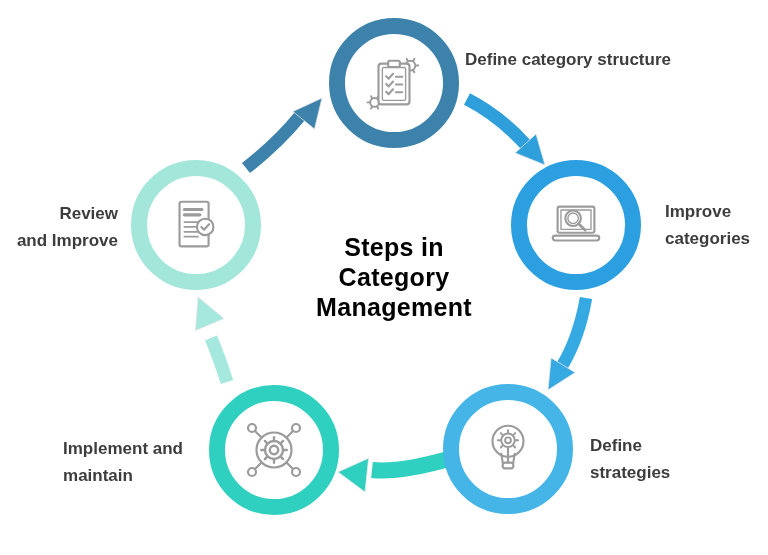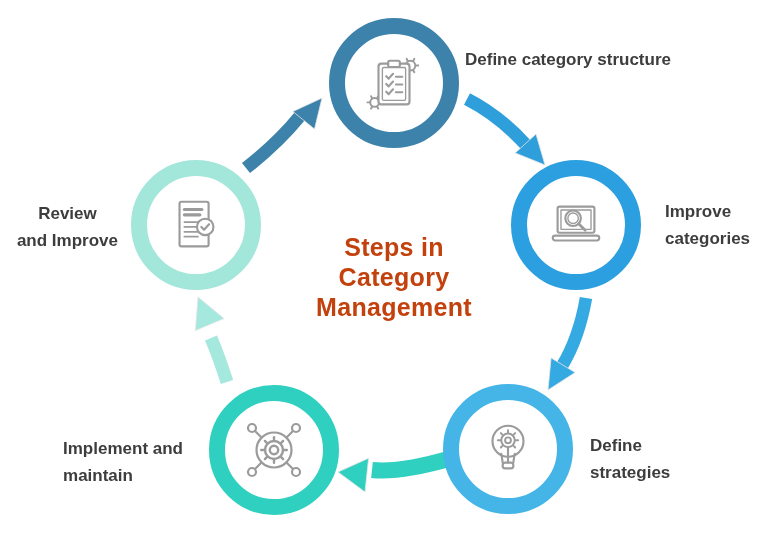--- a/index.html
+++ b/index.html
@@ -13,21 +13,21 @@
   .n1{left:329px;top:18px;}
   .n2{left:511px;top:160px;}
   .n3{left:443px;top:384px;}
   .n4{left:209px;top:385px;}
   .n5{left:131px;top:160px;}
   .label{position:absolute;font-size:17px;font-weight:600;color:#3d3d3d;line-height:27px;white-space:nowrap;}
   .l1{left:465px;top:46px;}
   .l2{left:665px;top:198px;}
   .l3{left:590px;top:432px;}
   .l4{right:585px;top:435px;text-align:left;}
-  .l5{right:650px;top:200px;text-align:center;}
+  .l5{right:650px;top:200px;text-align:right;}
   .title{position:absolute;left:274px;top:232px;width:240px;text-align:center;
          font-size:25px;font-weight:700;line-height:30px;letter-spacing:.3px;color:#29a5e3;}
   .icon{line-height:0;color:#9b9b9b;}
   .icon svg{stroke:currentColor;fill:none;stroke-width:2.2;stroke-linecap:round;stroke-linejoin:round;}
   .head{stroke:#e4e4e4;stroke-width:.8;}
 </style>
 </head>
 <body>
 
 <div class="canvas">
@@ -187,19 +187,19 @@
         <circle cx="41.5" cy="34" r="8.5" fill="#fff"></circle>
         <path d="M37.5 34 l2.8 2.8 l5.2 -5.6"></path>
       </svg>
     </span>
   </div>
   <div class="label l5" style="color: rgb(61, 61, 61);">
     <div>Review</div>
     <div>and Improve</div>
   </div>
 
-  <div class="title" style="color: #c2410c;">
+  <div class="title" style="color: #000000;">
     <div>Steps in</div>
     <div>Category</div>
     <div>Management</div>
   </div>
 
 </div>
 
 </body></html>

